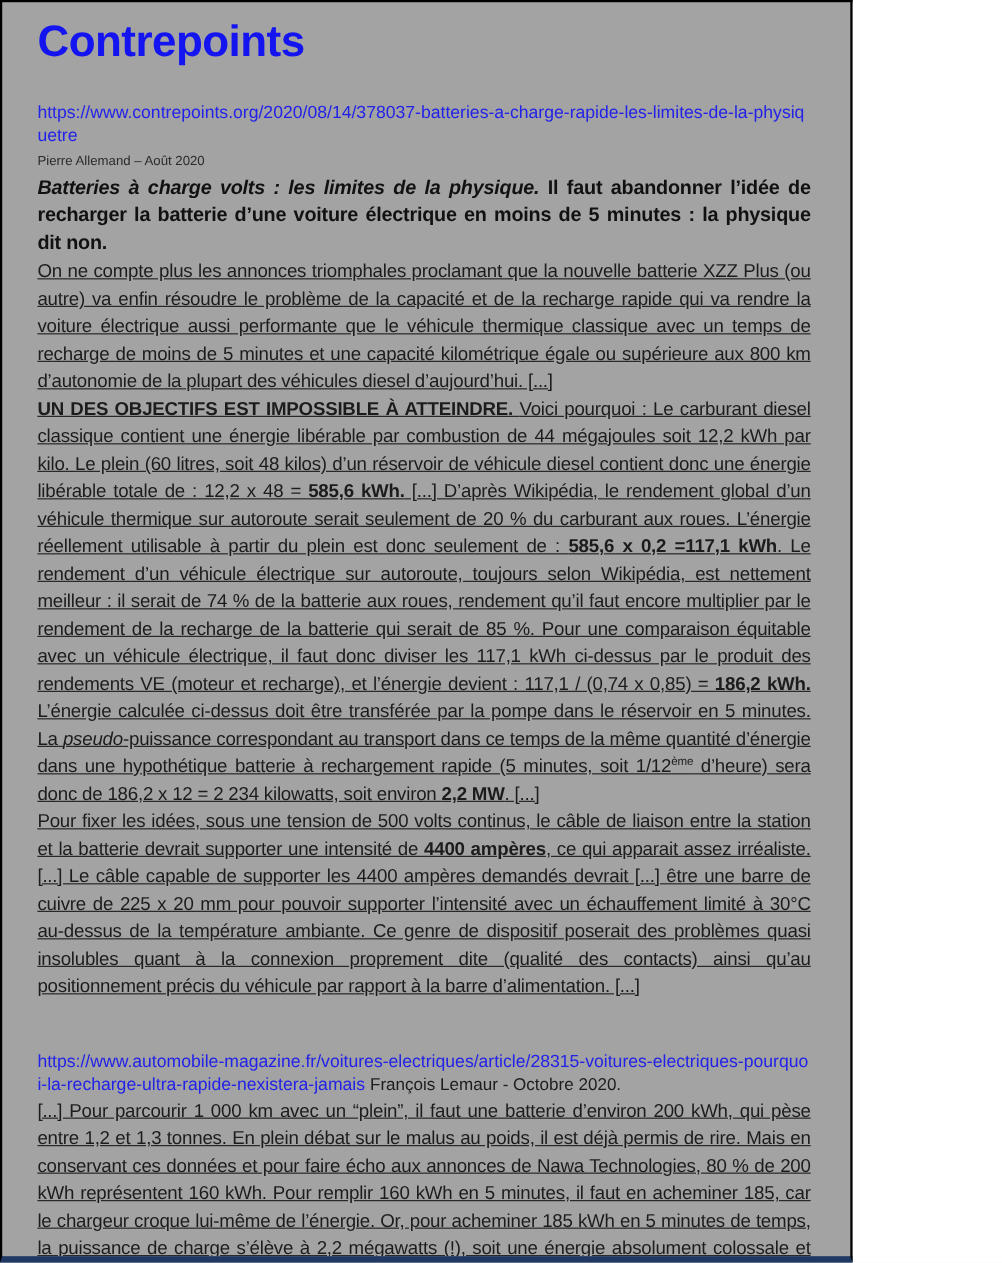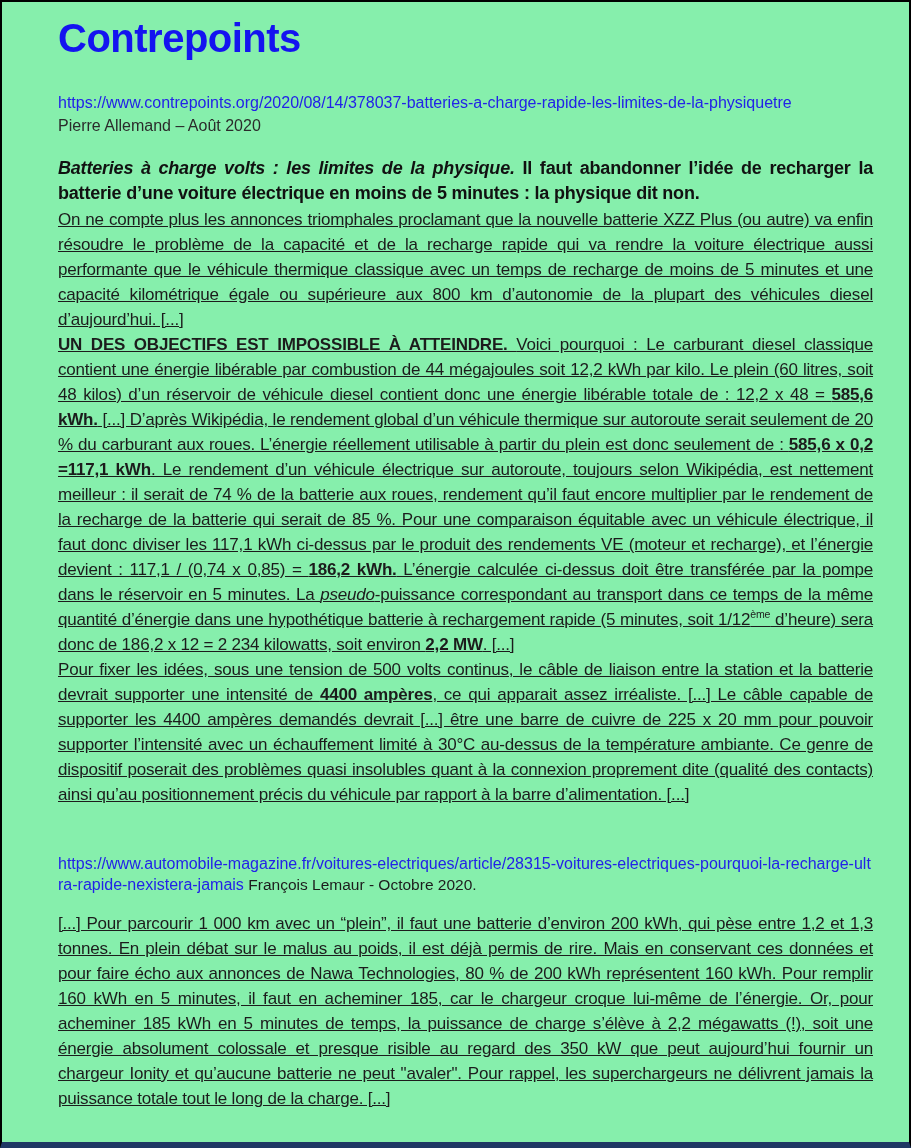--- a/index.html
+++ b/index.html
@@ -3,27 +3,27 @@
 <meta charset="utf-8">
 <style>
   html, body {
     margin: 0;
     padding: 0;
     background: #ffffff;
     font-family: "Liberation Sans", sans-serif;
   }
   .page {
     position: relative;
-    width: 911px;
+    width: 775px;
     height: 1148px;
     box-sizing: border-box;
-    background: #86efac;
+    background: #a3a3a3;
     border: 2px solid #000000;
     border-bottom: 6px solid #1f3864;
-    padding: 8px 36px 0 56px;
+    padding: 8px 36px 0 32px;
     overflow: hidden;
   }
   .page-title {
     margin: 4px 0 0 0;
     font-size: 40px;
     line-height: 48px;
     font-weight: 800;
     letter-spacing: -0.5px;
     color: #1414f0;
   }
@@ -32,22 +32,22 @@
     margin: 0;
     font-size: 16px;
     line-height: 21px;
     word-break: break-all;
   }
   .url-line a {
     color: #2222e8;
     cursor: pointer;
   }
   .byline {
-    margin: 2px 0 20px 0;
-    font-size: 16px;
+    margin: 2px 0 1px 0;
+    font-size: 12px;
     line-height: 21px;
     color: #2b2b2b;
   }
   .byline2 {
     color: #1c1c1c;
     font-size: 15.5px;
   }
   .lead {
     margin: 0 0 1px 0;
     font-size: 18px;
@@ -60,21 +60,21 @@
   .body-p {
     margin: 0;
     font-size: 17px;
     line-height: 25px;
     color: #1c1c1c;
     text-align: justify;
     letter-spacing: -0.2px;
     text-decoration: underline;
   }
   .section-gap { height: 46px; }
-  .url2-block { margin-bottom: 16px; }
+  .url2-block { margin-bottom: 0; }
 </style>
 </head>
 <body>
 
 <div class="page">
 
   <h1 class="page-title">Contrepoints</h1>
 
   <div class="title-gap"></div>
 

